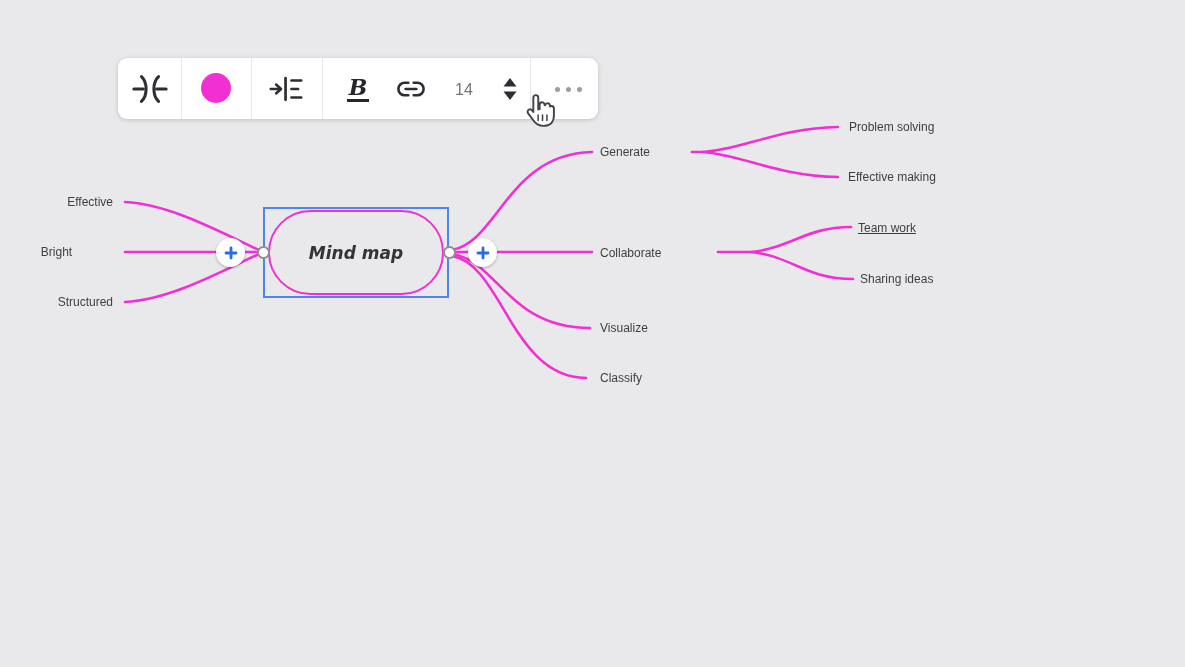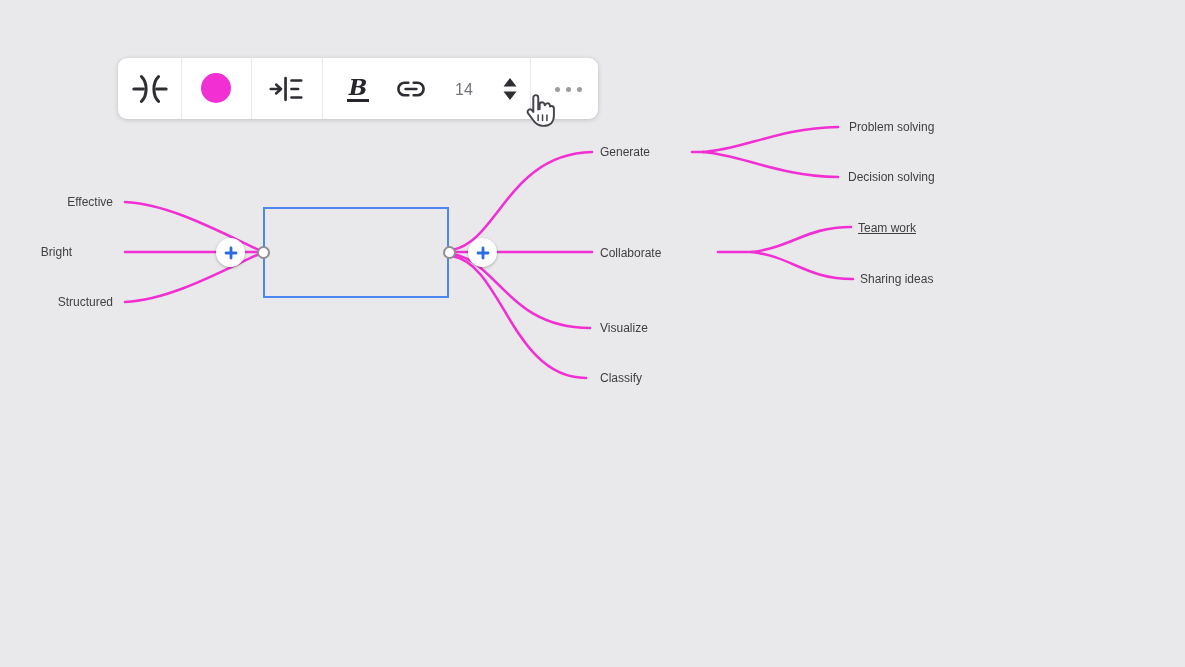--- a/index.html
+++ b/index.html
@@ -85,25 +85,26 @@
   <div class="map-label" style="left:0;top:193px;width:113px;text-align:right;">Effective</div>
   <div class="map-label" style="left:0;top:243px;width:113px;text-align:center;">Bright</div>
   <div class="map-label" style="left:0;top:293px;width:113px;text-align:right;">Structured</div>
 
   <div class="map-label" style="left:600px;top:143px;">Generate</div>
   <div class="map-label" style="left:600px;top:244px;text-align:center;">Collaborate</div>
   <div class="map-label" style="left:600px;top:319px;">Visualize</div>
   <div class="map-label" style="left:600px;top:369px;">Classify</div>
 
   <div class="map-label" style="left:849px;top:118px;">Problem solving</div>
-  <div class="map-label" style="left:848px;top:168px;">Decision solving</div>
+  <div class="map-label" style="left:848px;top:168px;">Effective making</div>
   <div class="map-label" style="left:858px;top:219px;text-decoration:underline;">Team work</div>
   <div class="map-label" style="left:860px;top:270px;text-align:center;">Sharing ideas</div>
 
   <div class="selection-rect"></div>
+  <div class="root-node">Mind map</div>
   <div class="handle" style="left:257px;top:246px;"></div>
   <div class="handle" style="left:443px;top:246px;"></div>
 
   <div class="plus-btn" style="left:216px;top:238px;">
     <svg width="16" height="16" viewBox="0 0 24 24">
       <path class="plus-stroke" d="M12,4.5 V19.5 M4.5,12 H19.5"></path>
     </svg>
   </div>
   <div class="plus-btn" style="left:468px;top:238px;">
     <svg width="16" height="16" viewBox="0 0 24 24">

